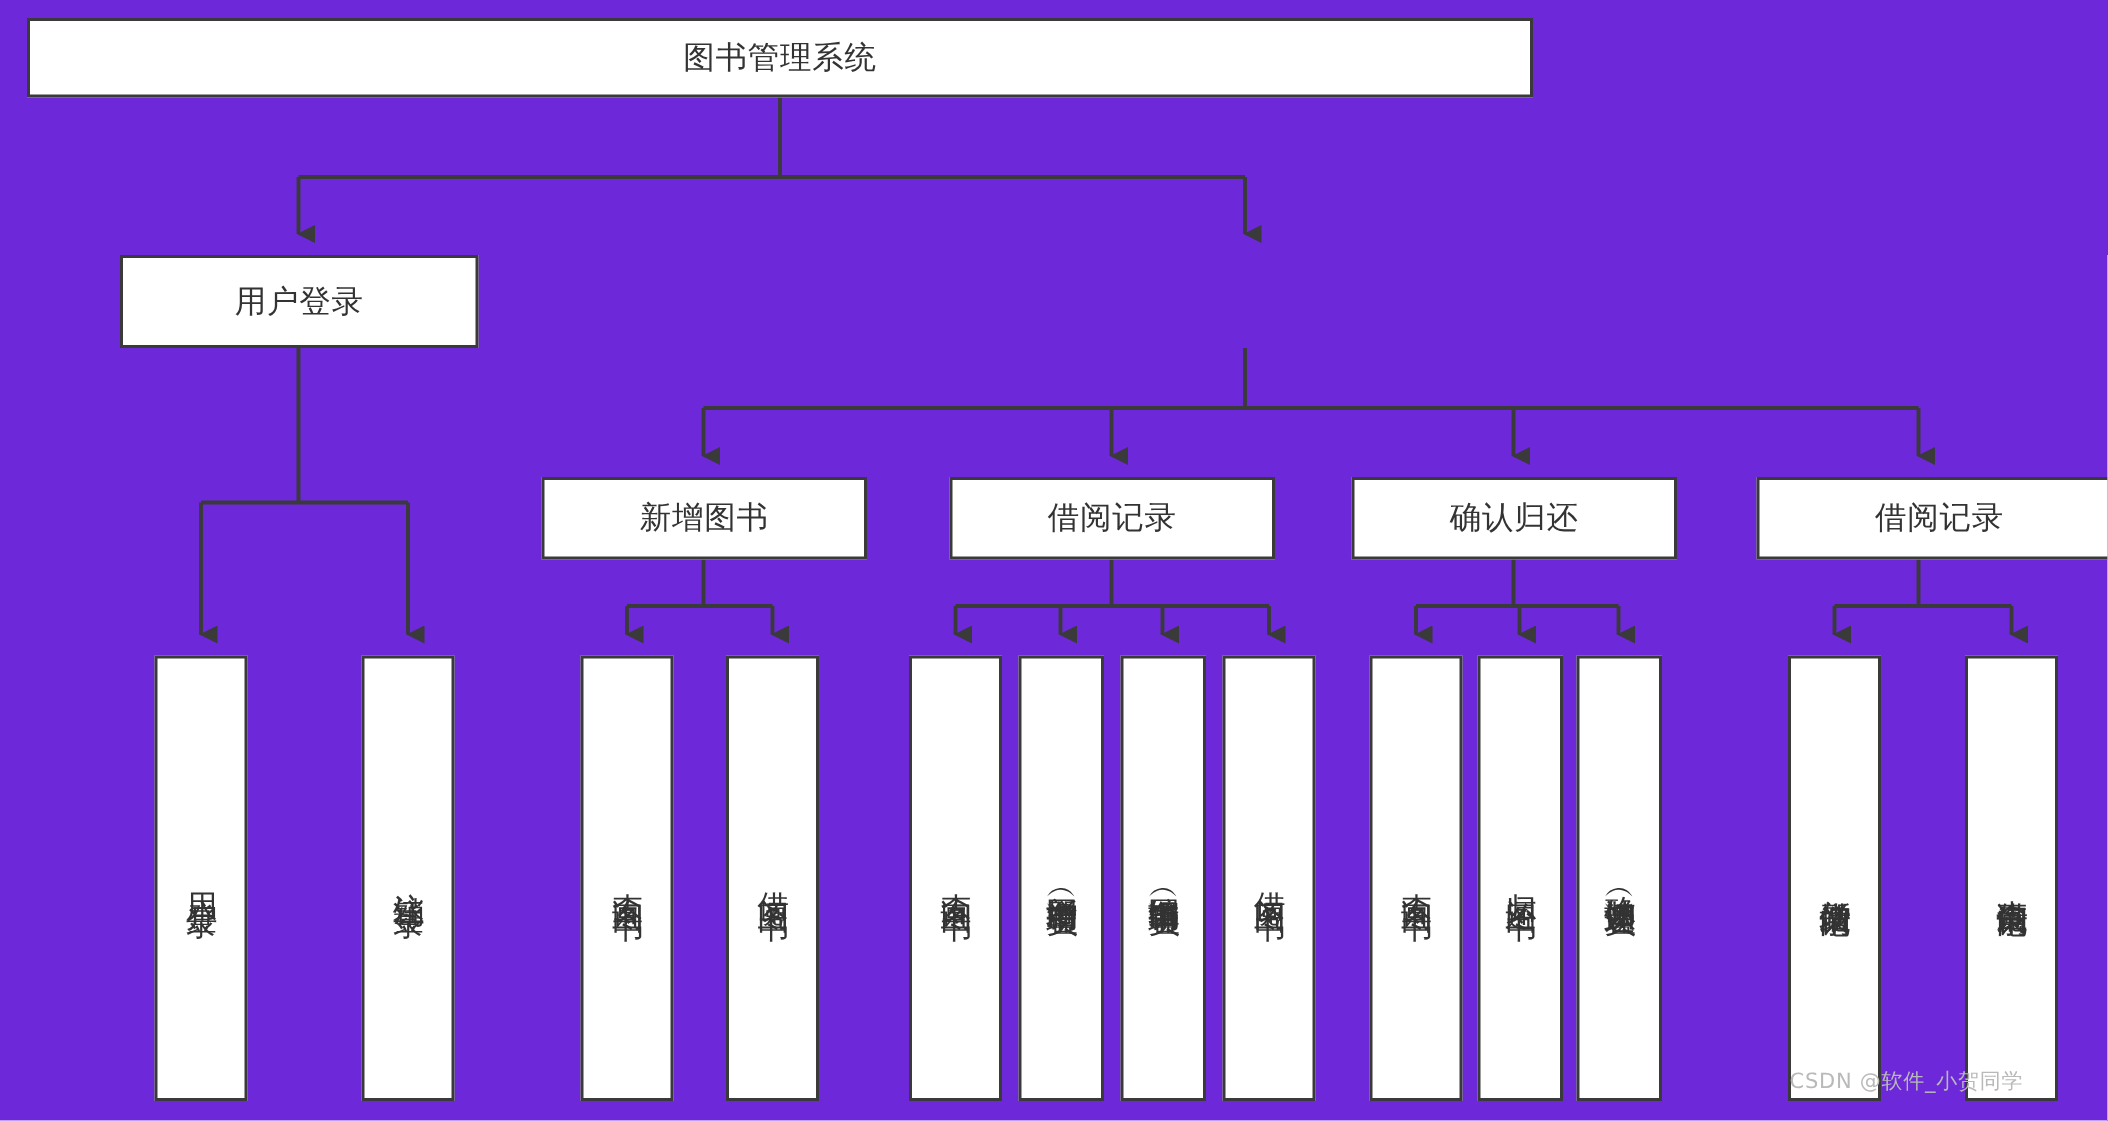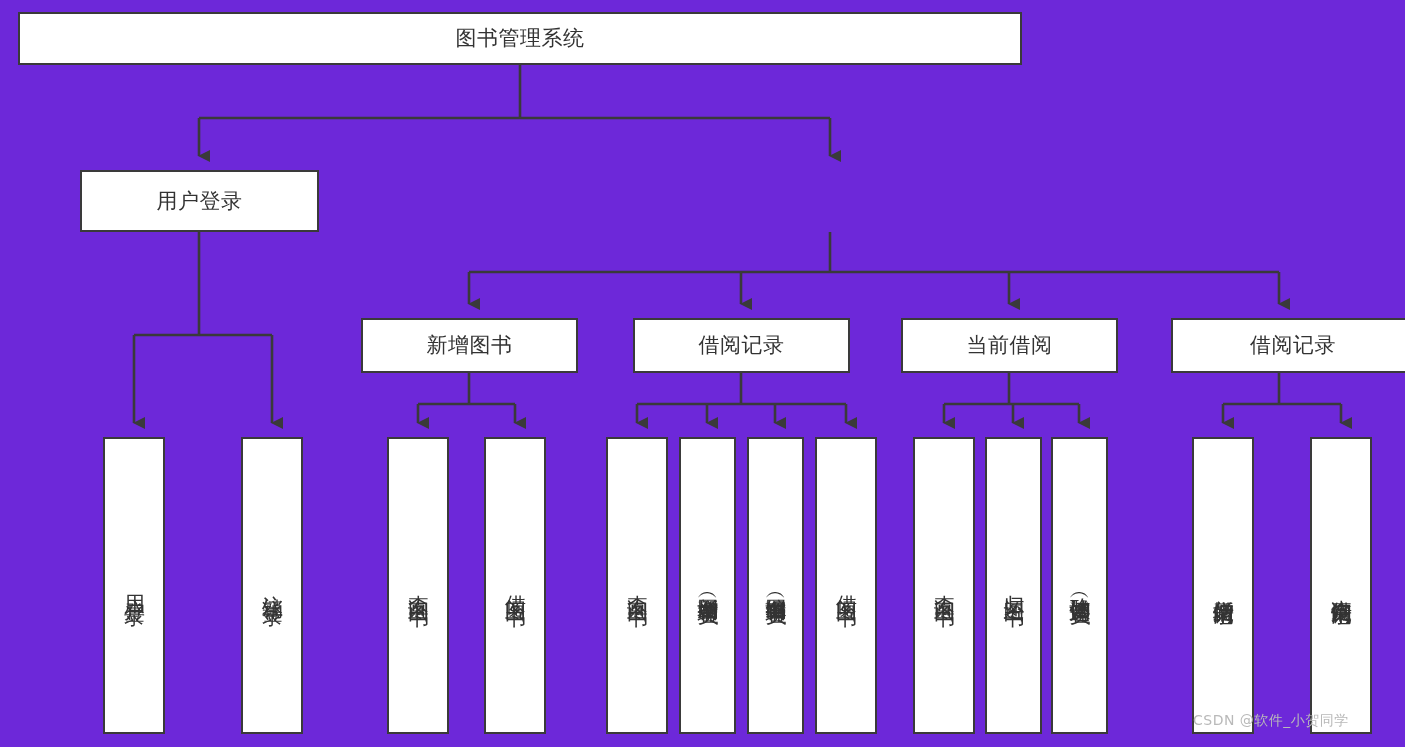--- a/index.html
+++ b/index.html
@@ -114,21 +114,21 @@
       <path d="M 1341 404 L 1341 423" marker-end="url(#arrow)"></path>
     </g>
   </svg>
 
   <div class="node node-h" style="left: 18px; top: 12px; width: 1004px; height: 53px;">图书管理系统</div>
 
   <div class="node node-h" style="left: 80px; top: 170px; width: 239px; height: 62px;">用户登录</div>
 
   <div class="node node-h" style="left: 361px; top: 318px; width: 217px; height: 55px;">新增图书</div>
   <div class="node node-h" style="left: 633px; top: 318px; width: 217px; height: 55px;">借阅记录</div>
-  <div class="node node-h" style="left: 901px; top: 318px; width: 217px; height: 55px;">当前借阅</div>
+  <div class="node node-h" style="left: 901px; top: 318px; width: 217px; height: 55px;">确认归还</div>
   <div class="node node-h" style="left: 1171px; top: 318px; width: 244px; height: 55px;">借阅记录</div>
 
   <div class="node node-v" style="left: 103px; top: 437px; width: 62px; height: 297px;">用户登录</div>
   <div class="node node-v" style="left: 241px; top: 437px; width: 62px; height: 297px;">注销登录</div>
   <div class="node node-v" style="left: 387px; top: 437px; width: 62px; height: 297px;">查询图书</div>
   <div class="node node-v" style="left: 484px; top: 437px; width: 62px; height: 297px;">借阅图书</div>
   <div class="node node-v" style="left: 606px; top: 437px; width: 62px; height: 297px;">查询图书</div>
   <div class="node node-v tight" style="left: 679px; top: 437px; width: 57px; height: 297px;">新增图书（管理员）</div>
   <div class="node node-v tight" style="left: 747px; top: 437px; width: 57px; height: 297px;">编辑图书（管理员）</div>
   <div class="node node-v" style="left: 815px; top: 437px; width: 62px; height: 297px;">借阅图书</div>

